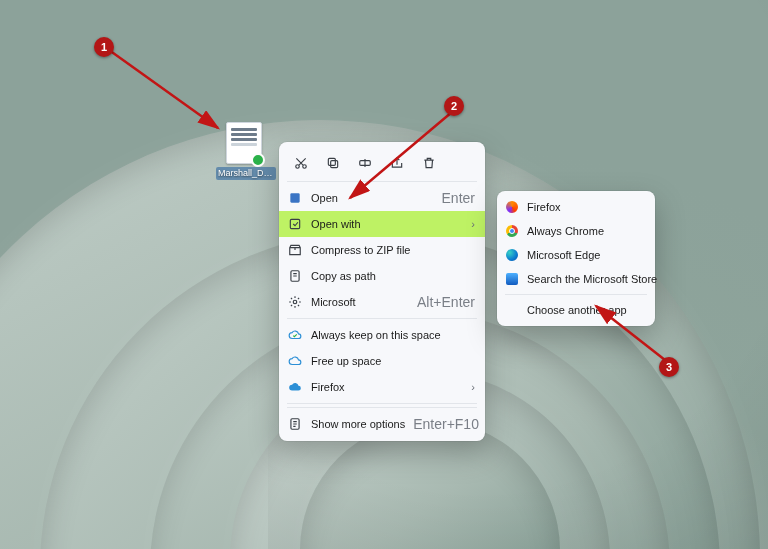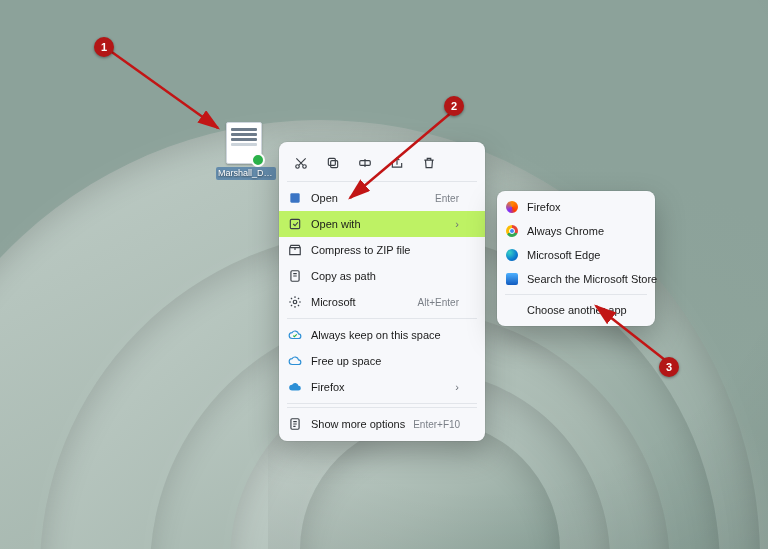--- a/index.html
+++ b/index.html
@@ -26,25 +26,25 @@
   .desktop-icon .tile .badge{position:absolute;right:-4px;bottom:-4px;width:14px;height:14px;border-radius:50%;background:#2bb34a;border:2px solid #fff;}
   .desktop-icon .label { font-size:9px; line-height:11px; text-shadow:0 1px 2px rgba(0,0,0,.6); padding:1px 2px; background:rgba(0,70,150,.45); border-radius:2px; display:inline-block; max-width:60px; overflow:hidden; white-space:nowrap; text-overflow:ellipsis;}
 
   
   .menu { position:absolute; background:#f7f8fb; border-radius:8px; box-shadow:0 12px 30px rgba(0,0,0,.25), 0 0 0 1px rgba(0,0,0,.05); padding:4px 0; font-size:11px; color:#1b1b1b; }
   .menu.main { left:279px; top:142px; width:206px; }
   .menu.sub  { left:497px; top:191px; width:158px; }
   .toolbar { display:flex; gap:4px; padding:4px 8px 2px; }
   .tbtn { width:28px; height:26px; border-radius:4px; display:flex; align-items:center; justify-content:center; color:#3a3f46;}
   .sep { height:1px; margin:3px 8px; background:#e2e5ea; }
-  .mi { display:flex; align-items:center; height:26px; padding:0 26px 0 8px; gap:8px; cursor:default; position:relative;}
+  .mi { display:flex; align-items:center; height:26px; padding:0 10px 0 8px; gap:8px; cursor:default; position:relative;}
   .mi:hover, .mi.hover { background:#bef264; }
   .mi .ic { width:16px; height:16px; flex:0 0 16px; display:flex; align-items:center; justify-content:center; }
   .mi .txt { flex:1 1 auto; white-space:nowrap; }
-  .mi .hint { color:#7a7f87; font-size:10px; }
+  .mi .hint { color:#7a7f87; font-size:14px; }
   .mi .chev { color:#6b7078; }
   .sub .mi { height:24px; padding:0 22px 0 8px; }
   .sub .ic { width:14px; height:14px; flex:0 0 14px;}
 
   
   .num { position:absolute; width:20px; height:20px; border-radius:50%; background:#b31616; color:#fff; font-size:11px; font-weight:600; display:flex; align-items:center; justify-content:center; box-shadow:0 1px 3px rgba(0,0,0,.4);}
   svg.arrows{position:absolute;left:0;top:0;pointer-events:none;}
 
   
   .sq{width:12px;height:12px;border-radius:2px;}

